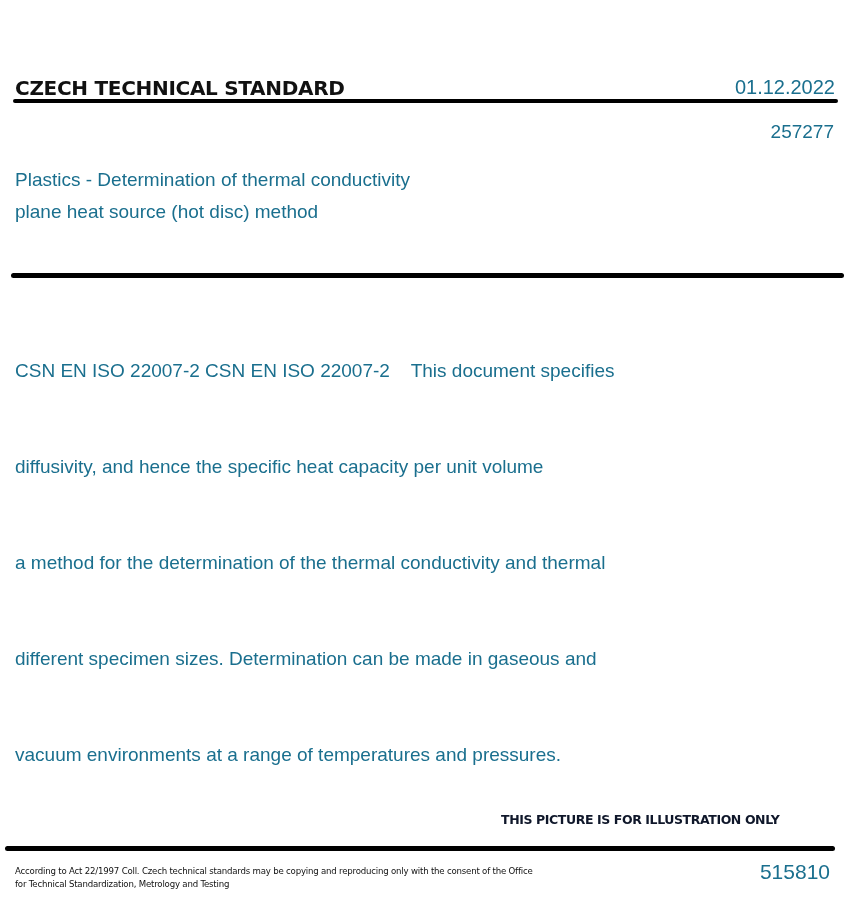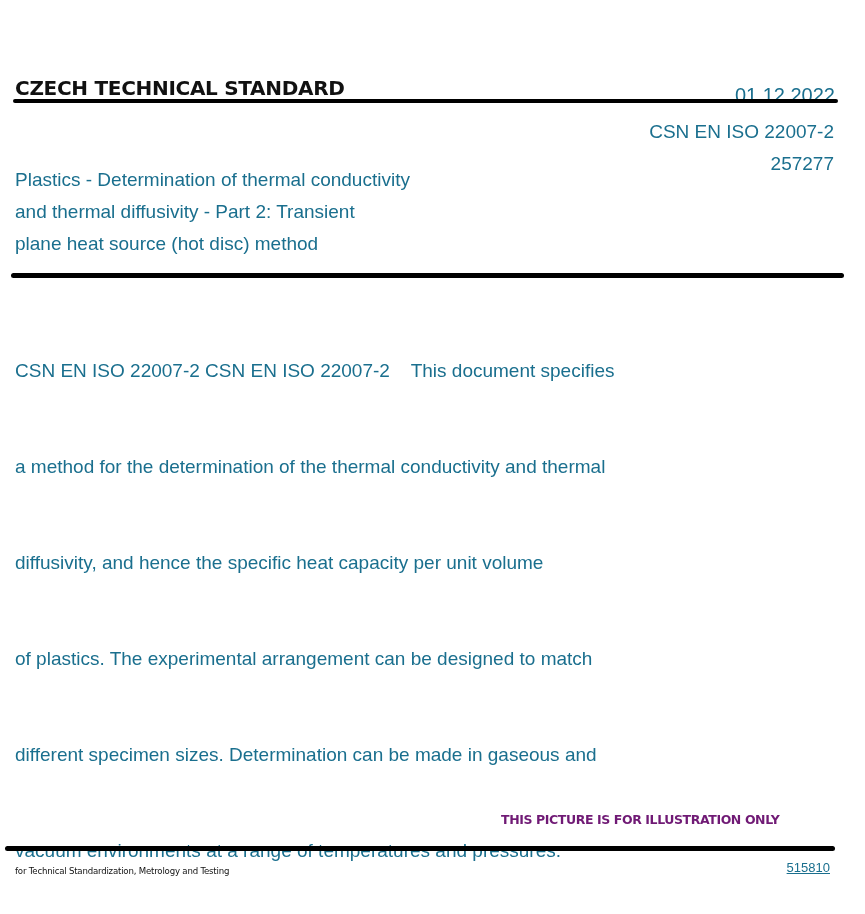--- a/index.html
+++ b/index.html
@@ -1,65 +1,63 @@
 <!DOCTYPE html>
 <html><head>
 <meta charset="utf-8">
 <style>
   html, body { margin: 0; padding: 0; background: #ffffff; }
   body { width: 865px; height: 914px; position: relative; overflow: hidden; font-family: "Liberation Sans", sans-serif; }
   .abs { position: absolute; }
   .teal { color: #1a6f8e; }
   .hdr-title { left: 15px; top: 76px; font-family: "DejaVu Sans", sans-serif; font-weight: bold; font-size: 20px; color: #111; letter-spacing: -0.3px; }
-  .hdr-date { right: 30px; top: 84px; font-size: 20px; text-align: center; }
+  .hdr-date { right: 30px; top: 76px; font-size: 20px; text-align: center; }
   .rule { position: absolute; background: #000; border-radius: 3px; }
   .title-lines { left: 15px; top: 116px; font-size: 19px; line-height: 32px; margin-top: 48px; }
   .codes { right: 31px; top: 116px; font-size: 19px; line-height: 32px; text-align: right; }
   .body-lines { left: 15px; top: 291px; font-size: 19px; line-height: 32px; white-space: pre; }
-  .illus { left: 501px; top: 812px; font-family: "DejaVu Sans", sans-serif; font-weight: bold; font-size: 12.5px; color: #701a75; letter-spacing: -0.4px; }
+  .illus { left: 501px; top: 812px; font-family: "DejaVu Sans", sans-serif; font-weight: bold; font-size: 12.5px; color: #0f172a; letter-spacing: -0.4px; }
   .legal { left: 15px; top: 865px; font-family: "DejaVu Sans", sans-serif; font-size: 8.6px; line-height: 13px; color: #111; letter-spacing: -0.2px; }
-  .docnum { right: 35px; top: 860px; font-size: 13px; text-decoration: underline; }
+  .docnum { right: 35px; top: 860px; font-size: 21px; }
 </style>
 </head>
 <body>
 
 <div class="abs hdr-title">CZECH TECHNICAL STANDARD</div>
 <div class="abs hdr-date teal">01.12.2022</div>
 <div class="rule" style="left:13px; top:99px; width:825px; height:4px;"></div>
 
 <div class="abs title-lines teal">
   <div>Plastics - Determination of thermal conductivity</div>
-  <div>and thermal diffusivity - Part 2: Transient</div>
   <div>plane heat source (hot disc) method</div>
 </div>
 <div class="abs codes teal">
-  <div>CSN EN ISO 22007-2</div>
   <div>257277</div>
 </div>
 
 <div class="rule" style="left:11px; top:273px; width:833px; height:5px;"></div>
 
 <div class="abs body-lines teal">
   <div>CSN EN ISO 22007-2 CSN EN ISO 22007-2    This document specifies</div>
+  <div>diffusivity, and hence the specific heat capacity per unit volume</div>
   <div>a method for the determination of the thermal conductivity and thermal</div>
-  <div>diffusivity, and hence the specific heat capacity per unit volume</div>
-  <div>of plastics. The experimental arrangement can be designed to match</div>
   <div>different specimen sizes. Determination can be made in gaseous and</div>
   <div>vacuum environments at a range of temperatures and pressures.</div>
   
   
   
   
   
   
   
   
   
 </div>
 
 <div class="abs illus">THIS PICTURE IS FOR ILLUSTRATION ONLY</div>
 
 <div class="rule" style="left:5px; top:846px; width:830px; height:5px;"></div>
 
 <div class="abs legal">
+  <div>According to Act 22/1997 Coll. Czech technical standards may be copying and reproducing only with the consent of the Office</div>
   <div>for Technical Standardization, Metrology and Testing</div>
 </div>
 <div class="abs docnum teal">515810</div>
 
 </body></html>

